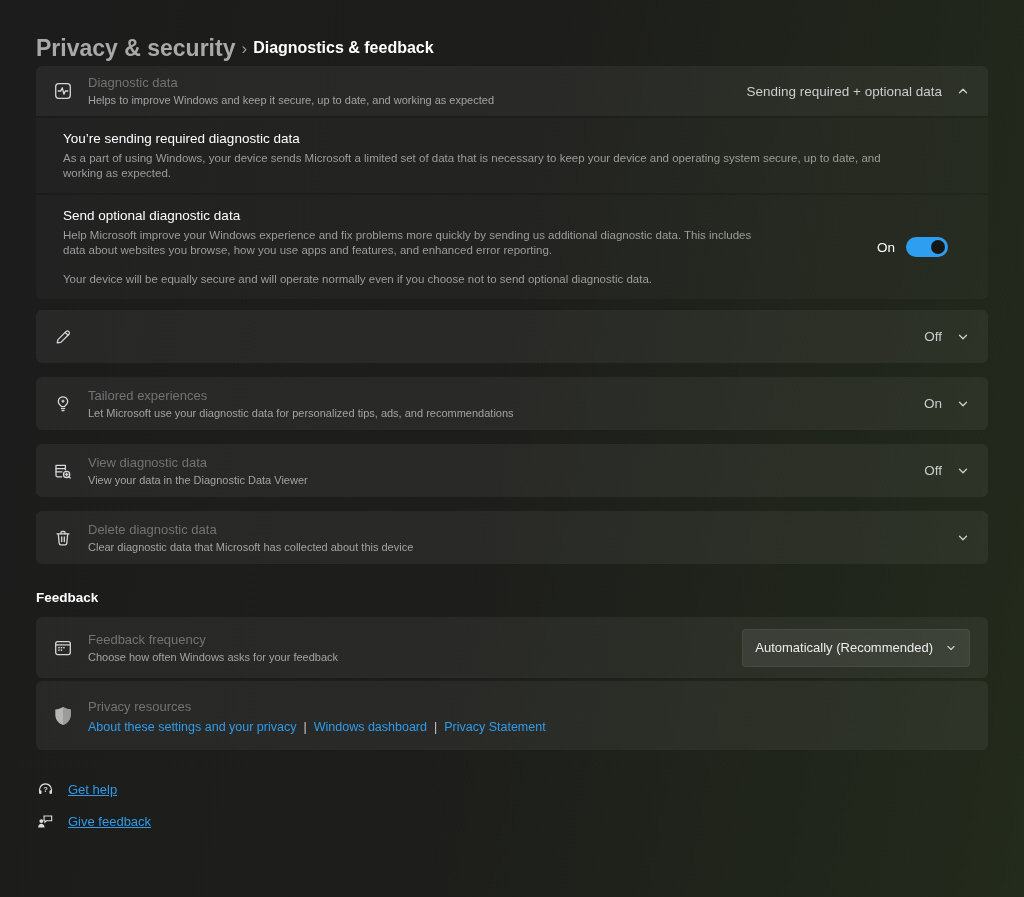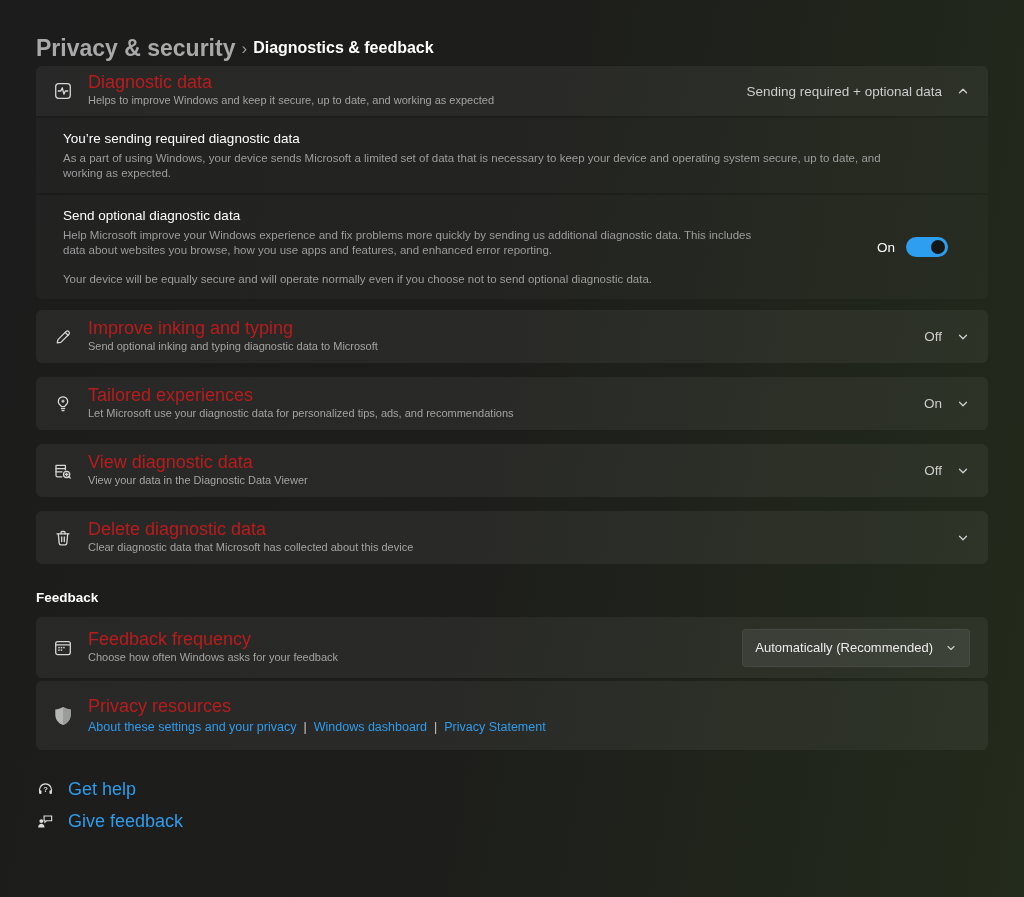--- a/index.html
+++ b/index.html
@@ -28,21 +28,21 @@
     border-radius:0; margin-bottom:2px;
     padding:12px 40px 12px 27px;
     display:flex; align-items:center;
   }
   .expander-child.last { border-radius:0 0 6px 6px; margin-bottom:0; }
 
   .row { height:53px; margin-bottom:14px; }
   .row-left { display:flex; align-items:center; gap:14px; flex:1; min-width:0; }
   .icon { width:22px; height:22px; flex:0 0 auto; display:flex; align-items:center; justify-content:center; }
   .texts { display:flex; flex-direction:column; gap:2px; }
-  .title { font-size:18px; color:#b91c1c; line-height:17px; }
+  .title { font-size:13px; color:#737373; line-height:17px; }
   .subtitle { font-size:11px; color:#a3a3a3; line-height:15px;text-align:right; }
   .row-right { display:flex; align-items:center; gap:14px; flex:0 0 auto; }
   .value { font-size:13.5px; color:#cccccc; white-space:nowrap; }
 
   .child-texts { flex:1; }
   .child-title { font-size:13.5px; color:#ffffff; line-height:18px; margin-bottom:3px; }
   .child-desc { font-size:11.5px; color:#9c9c9c; line-height:15px; }
   .desc-narrow { max-width:700px; }
   .desc-wide { max-width:860px; }
   .child-note { font-size:11.5px; color:#9c9c9c; line-height:15px; margin-top:14px; }
@@ -73,21 +73,21 @@
   .dropdown-value { font-size:13px; color:#ececec; white-space:nowrap; }
 
   .freq-card { height:61px; margin-bottom:3px; }
   .privacy-card { height:69px; border-radius:6px; }
   .links-line { font-size:12.5px; margin-top:3px; display:flex; gap:7px; align-items:center; }
   .link { color:#2f9bea; cursor:pointer; }
   .link-sep { color:#c7c7c7; }
 
   .footer-links { margin-top:30px; display:flex; flex-direction:column; gap:14px; }
   .footer-link-row { display:flex; align-items:center; gap:14px; height:18px; }
-  .footer-link { font-size:18px; color:#2f9bea; cursor:pointer; }
+  .footer-link { font-size:13px; color:#2f9bea; cursor:pointer;text-decoration:underline; }
 
   svg.stroke-icon { stroke:#d6d6d6; fill:none; stroke-width:1.3; stroke-linecap:round; stroke-linejoin:round; }
   svg.chev { stroke:#cfcfcf; fill:none; stroke-width:1.5; stroke-linecap:round; stroke-linejoin:round; }
 </style>
 </head>
 <body>
 
 <div class="page">
 
   <div class="breadcrumb">
@@ -141,24 +141,20 @@
   <div class="gap-after-expander"></div>
 
   <div class="card row">
     <div class="row-left">
       <span class="icon">
         <svg class="stroke-icon" width="20" height="20" viewBox="0 0 20 20">
           <path d="M4.2,15.8 L5,12.6 L13.2,4.4 a2,2 0 0 1 2.8,2.8 L7.8,15.4 L4.2,15.8 Z"></path>
           <path d="M12.2,5.4 L15,8.2"></path>
         </svg>
       </span>
-      <div class="texts">
-        <span class="title">Improve inking and typing</span>
-        <span class="subtitle">Send optional inking and typing diagnostic data to Microsoft</span>
-      </div>
     </div>
     <div class="row-right">
       <span class="value">Off</span>
       <svg class="chev" width="14" height="14" viewBox="0 0 16 16">
           <polyline points="4,6 8,10 12,6"></polyline>
         </svg>
     </div>
   </div>
 
   <div class="card row">

